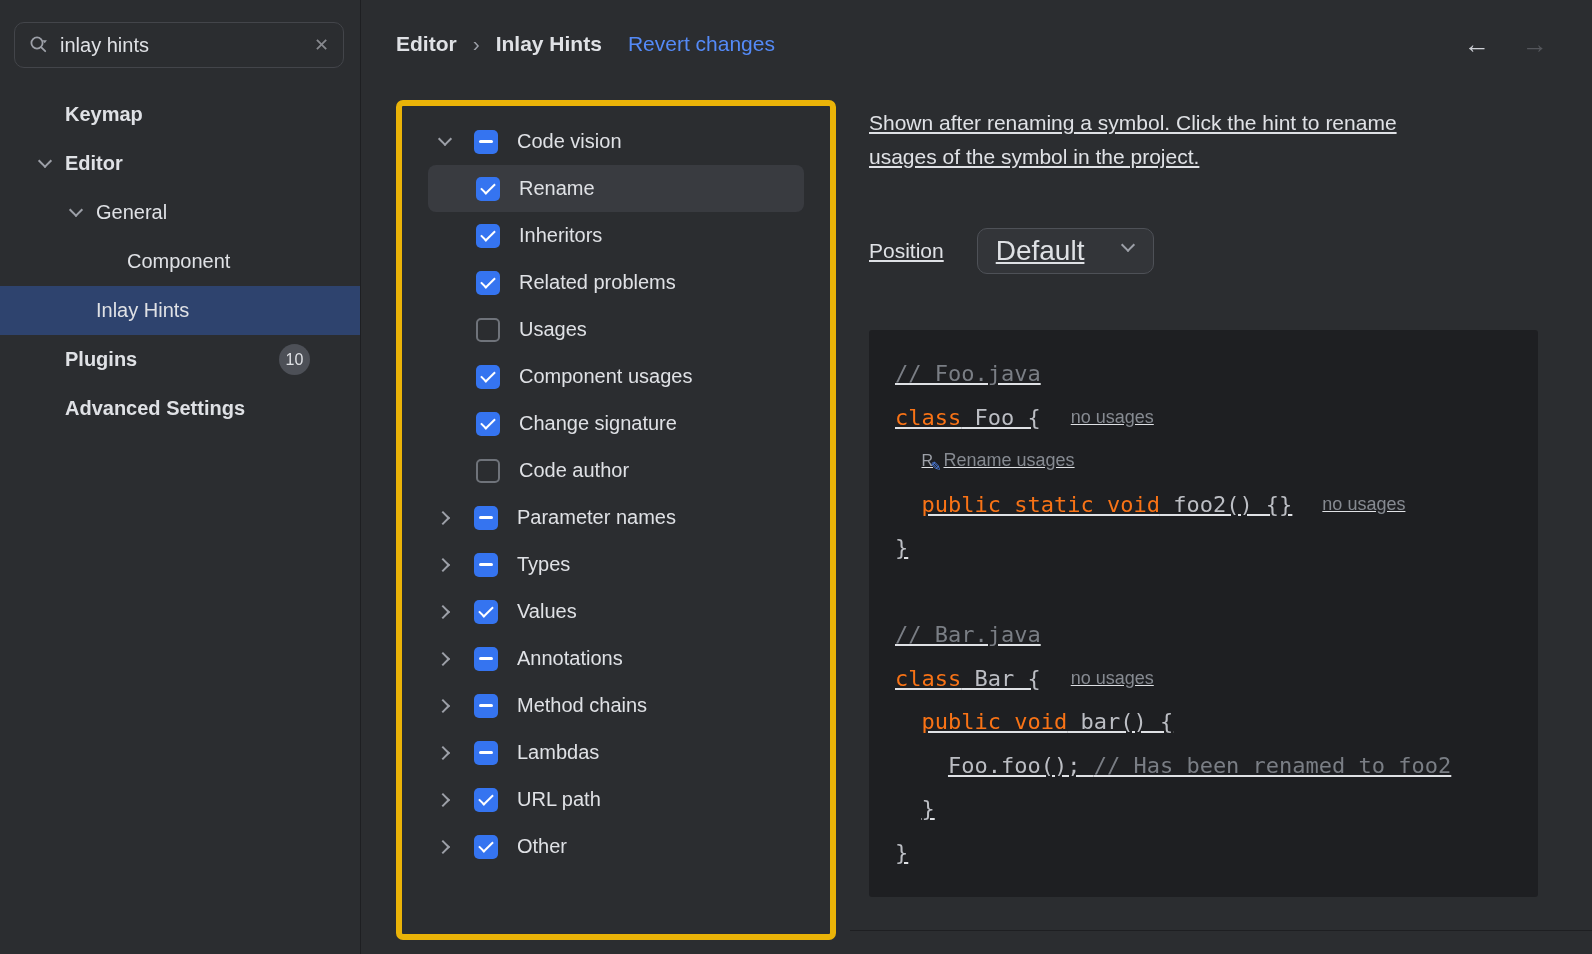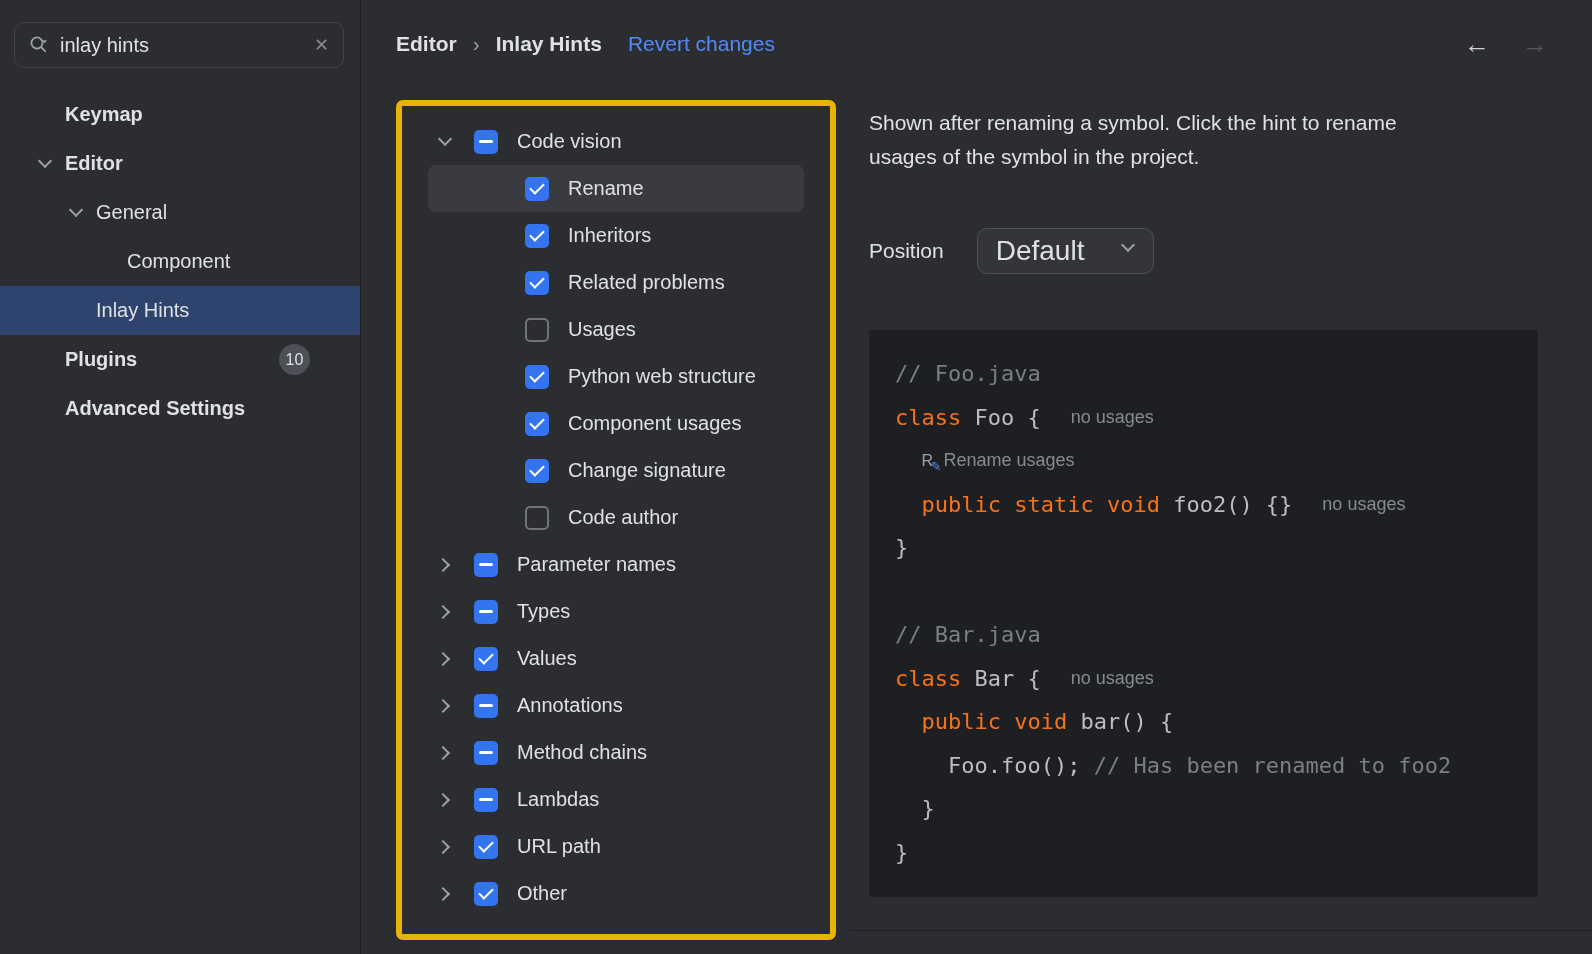--- a/index.html
+++ b/index.html
@@ -82,21 +82,21 @@
     width:440px; flex:none;
     border:6px solid #eab308; border-radius:7px;
     padding-top:12px; overflow:hidden;
   }
   .trow {
     height:47px; margin:0 26px; border-radius:8px;
     display:flex; align-items:center; position:relative;
     font-size:20px; cursor:pointer;
   }
   .trow.l0 { padding-left:46px; }
-  .trow.l1 { padding-left:97px; }
+  .trow.l1 { padding-left:48px; }
   .trow[data-state="true"] { background:#393b40; }
   .trow .chev { left:10px; top:16px; }
 
   .cb {
     width:24px; height:24px; border-radius:5px; flex:none;
     margin-right:19px; position:relative;
   }
   .cb[data-state="checked"], .cb[data-state="indeterminate"] { background:#3574f0; }
   .cb[data-state="unchecked"] { border:2px solid #6f737a; background:transparent; }
   .cb[data-state="checked"]::after {
@@ -105,21 +105,21 @@
     border-left:2.6px solid #fff; border-bottom:2.6px solid #fff;
     transform:rotate(-45deg);
   }
   .cb[data-state="indeterminate"]::after {
     content:""; position:absolute; left:5px; top:10.5px;
     width:14px; height:3.4px; background:#fff; border-radius:2px;
   }
   .tlabel { white-space:nowrap; }
 
   
-  .details { flex:1; margin-left:33px; min-width:0; display:flex; flex-direction:column; }
+  .details { flex:1; margin-left:33px; min-width:0; display:flex; flex-direction:column;text-decoration:underline; }
   .desc {
     margin-top:6px; max-width:560px;
     font-size:21px; line-height:34px; color:#dfe1e5;
   }
   .pos-row { margin-top:54px; display:flex; align-items:center; }
   .pos-label { font-size:21px; }
   .select {
     margin-left:33px; width:177px; height:46px;
     border:1px solid #4e5157; border-radius:10px;
     background:#333539;
@@ -240,24 +240,20 @@
         <div class="trow l1">
           <span class="cb" data-state="checked"></span>
           <span class="tlabel">Related problems</span>
         </div>
         <div class="trow l1">
           <span class="cb" data-state="unchecked"></span>
           <span class="tlabel">Usages</span>
         </div>
         <div class="trow l1">
           <span class="cb" data-state="checked"></span>
-          <span class="tlabel">Python web structure</span>
-        </div>
-        <div class="trow l1">
-          <span class="cb" data-state="checked"></span>
           <span class="tlabel">Component usages</span>
         </div>
         <div class="trow l1">
           <span class="cb" data-state="checked"></span>
           <span class="tlabel">Change signature</span>
         </div>
         <div class="trow l1">
           <span class="cb" data-state="unchecked"></span>
           <span class="tlabel">Code author</span>
         </div>

